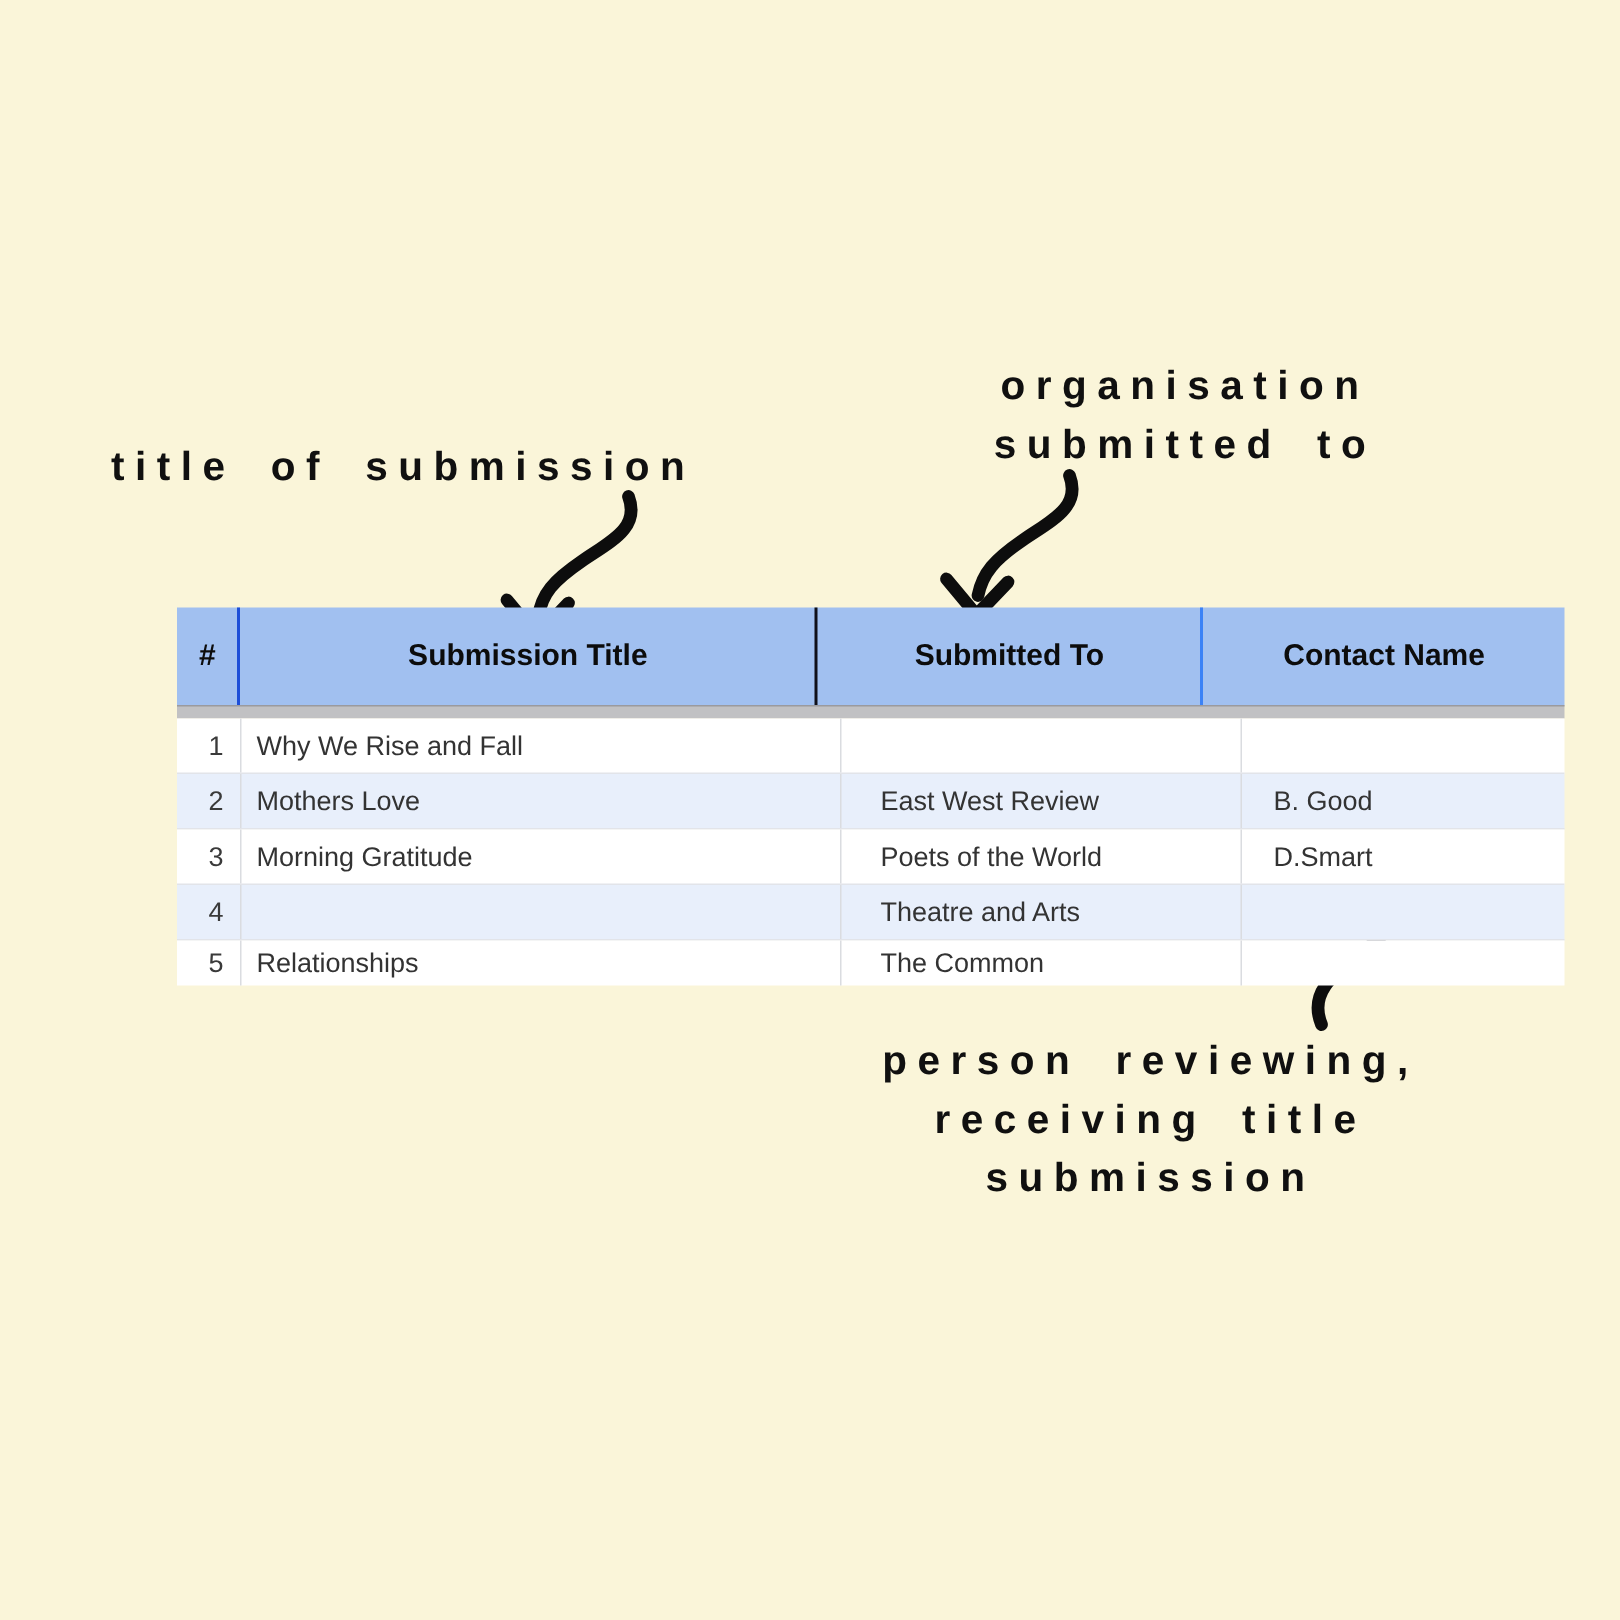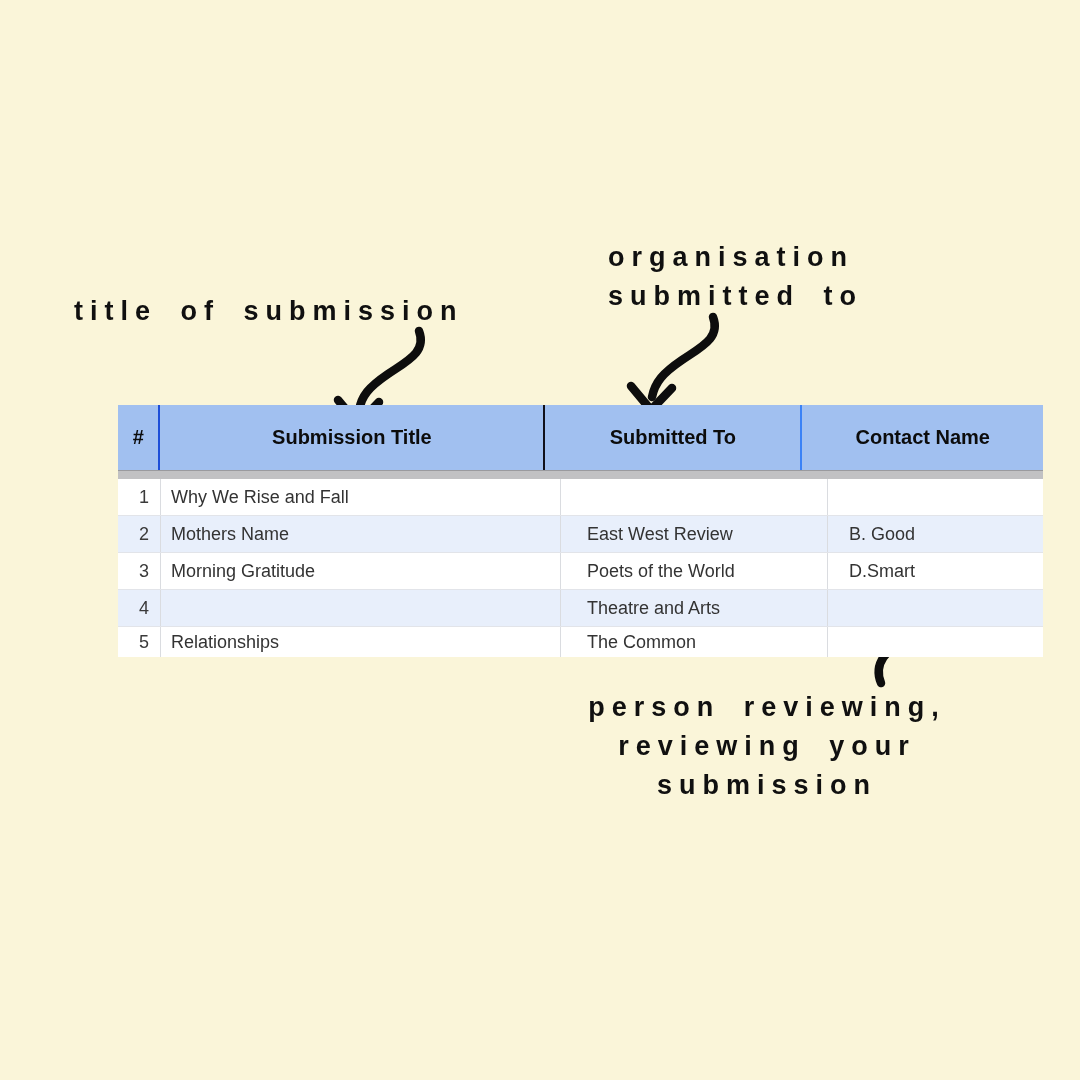--- a/index.html
+++ b/index.html
@@ -15,21 +15,21 @@
   .ann{
     position:absolute;
     color:#101010;
     font-weight:bold;
     font-size:27px;
     letter-spacing:7px;
     word-spacing:9px;
     line-height:39px;
   }
   .ann-title{left:74px;top:292px;white-space:nowrap;}
-  .ann-org{left:608px;top:238px;width:400px;}
+  .ann-org{left:590px;top:238px;width:400px;text-align:center;}
   .ann-person{left:552px;top:688px;width:430px;text-align:center;}
 
   
   .arrows{position:absolute;left:0;top:0;width:1080px;height:1080px;pointer-events:none;}
   .arrow-stroke{fill:none;stroke:#0d0d0d;stroke-width:8.5;stroke-linecap:round;stroke-linejoin:round;}
 
   
   .sheet{
     position:absolute;left:118px;top:405px;width:925px;
   }
@@ -75,21 +75,21 @@
 
   <div class="ann ann-title">title of submission</div>
 
   <div class="ann ann-org">
     <div>organisation</div>
     <div>submitted to</div>
   </div>
 
   <div class="ann ann-person">
     <div>person reviewing,</div>
-    <div>reviewing your</div>
+    <div>receiving title</div>
     <div>submission</div>
   </div>
 
   <svg class="arrows" viewBox="0 0 1080 1080">
     <g>
       <path class="arrow-stroke" d="M 419 331 C 427 352, 407 361, 388 374 C 369 387, 361 396, 359 411"></path>
       <path class="arrow-stroke" d="M 338 400 L 358 424 L 379 402"></path>
     </g>
     <g>
       <path class="arrow-stroke" d="M 713 317 C 721 338, 701 347, 682 360 C 663 373, 655 382, 652 397"></path>
@@ -114,21 +114,21 @@
 
     <div class="row">
       <div class="cell c0">1</div>
       <div class="cell c1">Why We Rise and Fall</div>
       <div class="cell c2"></div>
       <div class="cell c3"></div>
     </div>
 
     <div class="row alt">
       <div class="cell c0">2</div>
-      <div class="cell c1">Mothers Name</div>
+      <div class="cell c1">Mothers Love</div>
       <div class="cell c2">East West Review</div>
       <div class="cell c3">B. Good</div>
     </div>
 
     <div class="row">
       <div class="cell c0">3</div>
       <div class="cell c1">Morning Gratitude</div>
       <div class="cell c2">Poets of the World</div>
       <div class="cell c3">D.Smart</div>
     </div>

